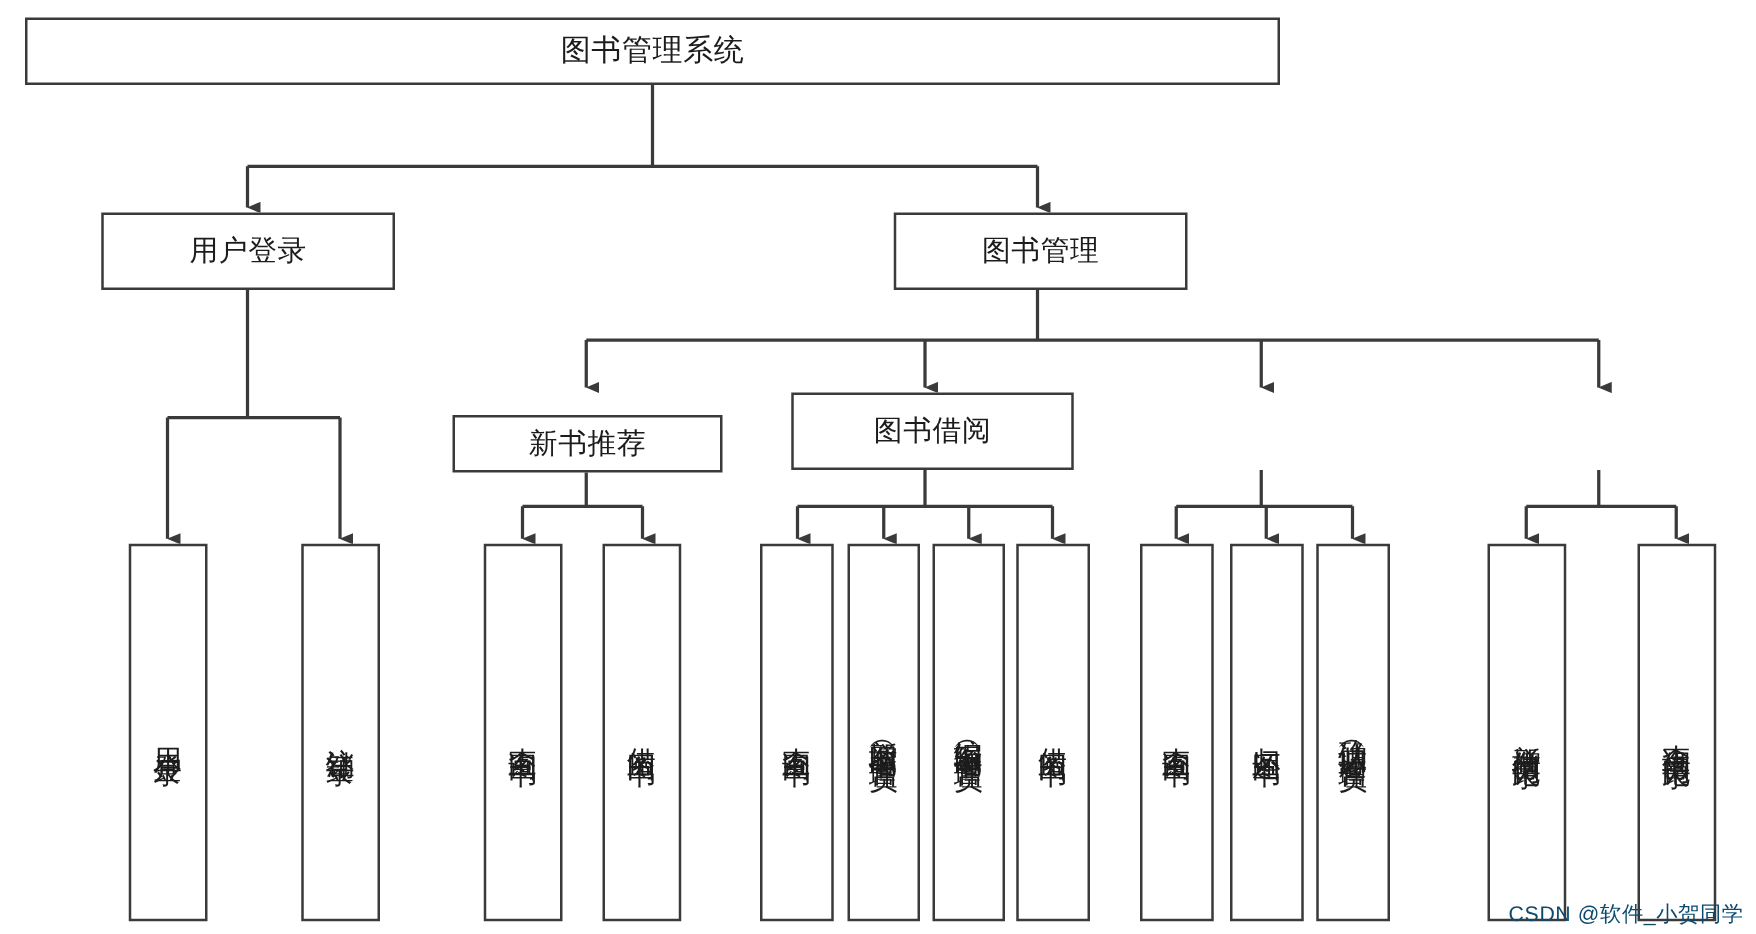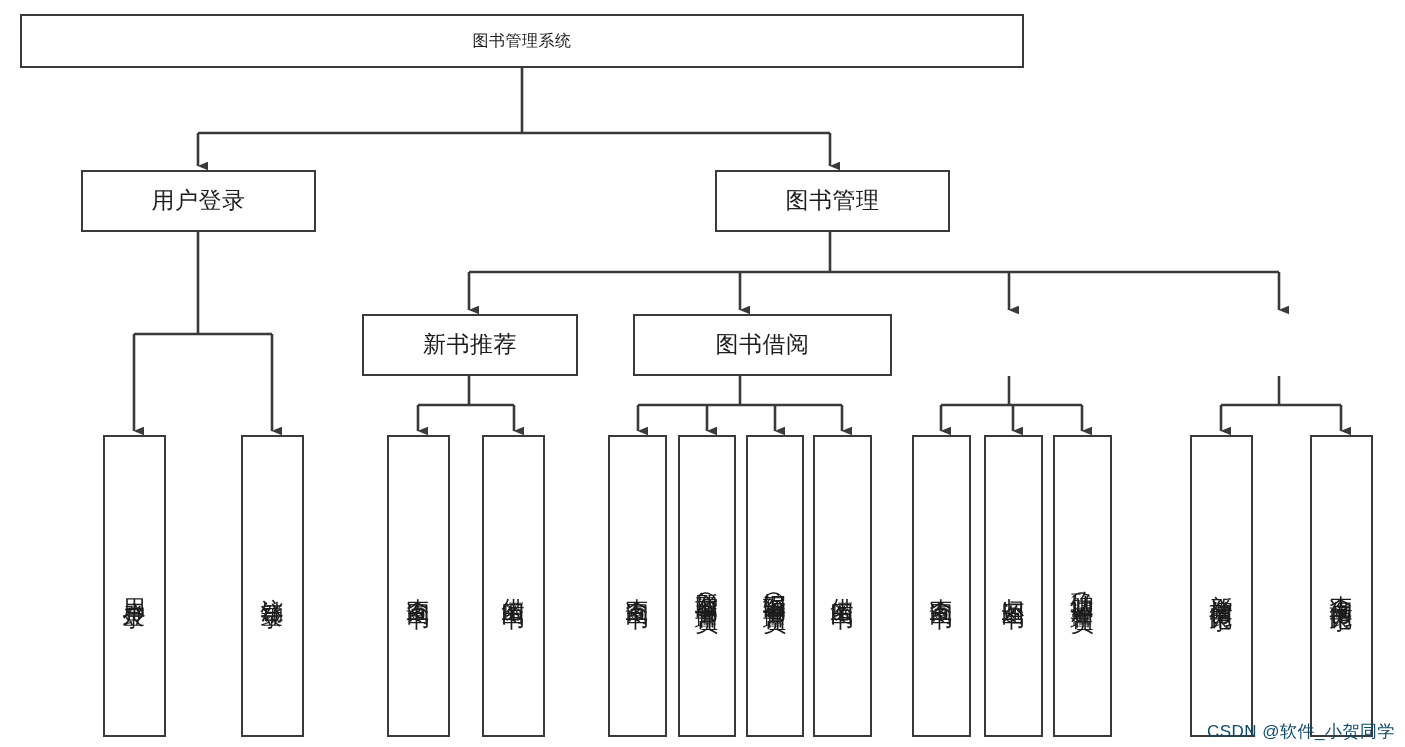--- a/index.html
+++ b/index.html
@@ -40,21 +40,21 @@
   .node-label {
     display: block;
     line-height: 1.18;
     letter-spacing: 0.5px;
     white-space: nowrap;
   }
   .node.horizontal .node-label {
     font-size: 23px;
   }
   .node.root .node-label {
-    font-size: 16px;
+    font-size: 24px;
   }
   .node.vertical {
     align-items: center;
     justify-content: center;
   }
   .node.vertical .node-label {
     writing-mode: vertical-rl;
     text-orientation: upright;
     font-size: 23px;
     line-height: 1.05;
@@ -132,24 +132,24 @@
     <span class="node-label">图书管理系统</span>
   </div>
 
   <div class="node horizontal" style="left:81px; top:170px; width:235px; height:62px;">
     <span class="node-label">用户登录</span>
   </div>
   <div class="node horizontal" style="left:715px; top:170px; width:235px; height:62px;">
     <span class="node-label">图书管理</span>
   </div>
 
-  <div class="node horizontal" style="left:362px; top:314px; width:216px; height:62px;">
+  <div class="node horizontal" style="left:362px; top:332px; width:216px; height:46px;">
     <span class="node-label">新书推荐</span>
   </div>
-  <div class="node horizontal" style="left:633px; top:314px; width:259px; height:62px;">
+  <div class="node horizontal" style="left:633px; top:314px; width:226px; height:62px;">
     <span class="node-label">图书借阅</span>
   </div>
 
   <div class="node vertical" style="left:103px; top:435px; width:63px; height:302px;">
     <span class="node-label">用户登录</span>
   </div>
   <div class="node vertical" style="left:241px; top:435px; width:63px; height:302px;">
     <span class="node-label">注销登录</span>
   </div>
 

